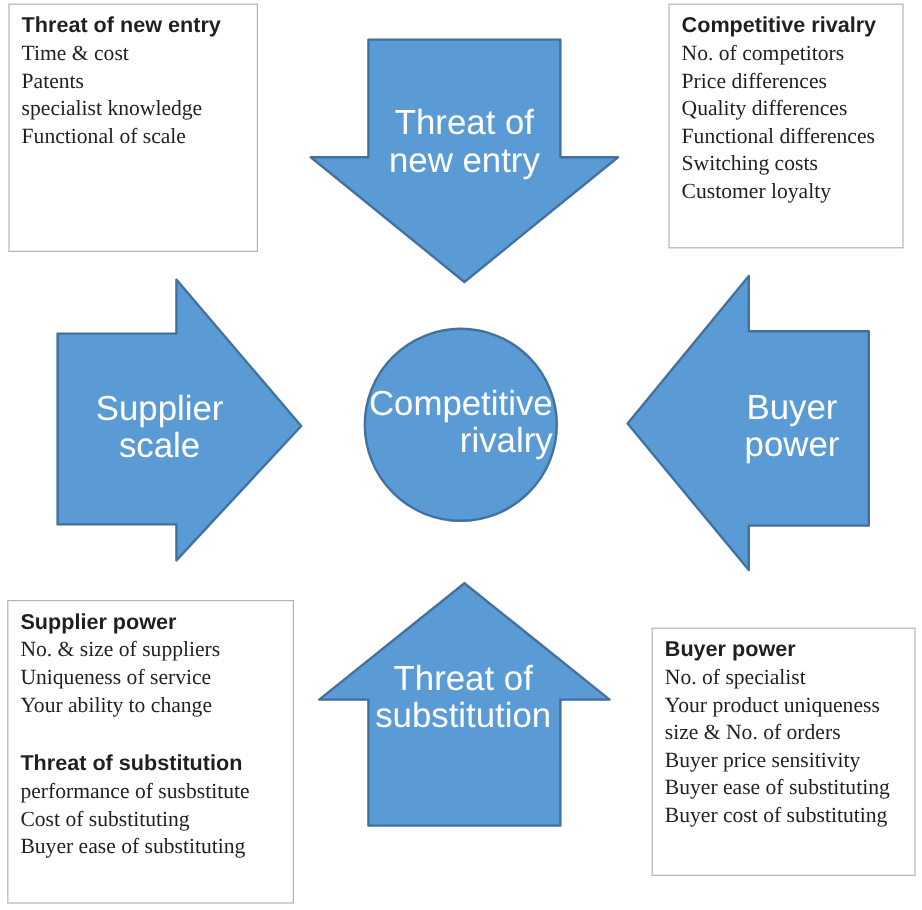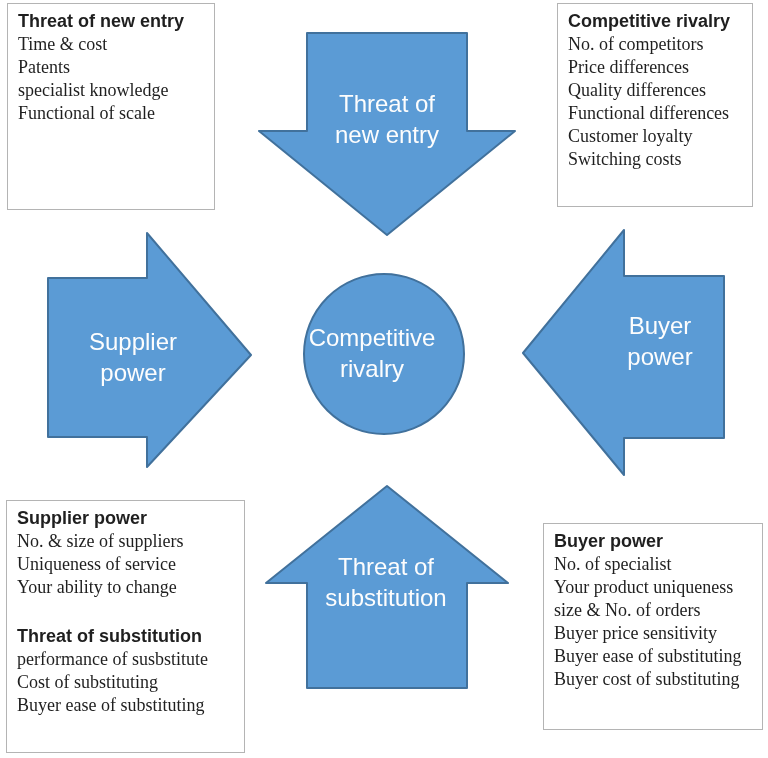--- a/index.html
+++ b/index.html
@@ -10,21 +10,21 @@
     background: #ffffff;
     font-family: "Liberation Sans", sans-serif;
     overflow: hidden;
   }
   .shapes-layer { position: absolute; left: 0; top: 0; }
   .shape { fill: #5b9bd5; stroke: #41719c; stroke-width: 2; stroke-linejoin: round; }
   .shape-label {
     position: absolute;
     transform: translate(-50%, -50%);
     color: #fdfdfd;
-    font-size: 24px;
+    font-size: 29px;
     line-height: 31px;
     text-align: center;
     white-space: pre-line;
   }
   .info-box {
     position: absolute;
     background: #ffffff;
     border: 1px solid #b4b4b4;
     padding: 6px 10px;
     color: #1f1f1f;
@@ -34,41 +34,41 @@
   }
   .box-title { font-weight: bold; white-space: nowrap; }
   .box-line  { white-space: nowrap; font-family: Liberation Serif, serif; }
   .box-section + .box-section { margin-top: 26px; }
   .box-top-left     { left: 7px;   top: 3px;   width: 208px; height: 207px; }
   .box-top-right    { left: 557px; top: 3px;   width: 196px; height: 204px; }
   .box-bottom-left  { left: 6px;   top: 500px; width: 239px; height: 253px; }
   .box-bottom-right { left: 543px; top: 523px; width: 220px; height: 207px; }
   .label-arrow-top    { left: 387px; top: 119px; }
   .label-arrow-left   { left: 133px; top: 357px; }
-  .label-arrow-right  { left: 660px; top: 341px; }
+  .label-arrow-right  { left: 660px; top: 356px; }
   .label-arrow-bottom { left: 386px; top: 582px; }
-  .label-circle       { left: 372px; top: 353px; }
+  .label-circle       { left: 384px; top: 353px; text-align: right; }
 </style>
 </head>
 <body>
 
 <div class="canvas">
 
   <svg class="shapes-layer" width="768" height="758" viewBox="0 0 768 758">
     <polygon class="shape" points="307,33 467,33 467,131 515,131 387,235 259,131 307,131"></polygon>
     <polygon class="shape" points="48,278 147,278 147,233 251,355 147,467 147,437 48,437"></polygon>
     <polygon class="shape" points="724,276 624,276 624,230 523,353 624,475 624,438 724,438"></polygon>
     <polygon class="shape" points="387,486 508,583 467,583 467,688 307,688 307,583 266,583"></polygon>
     <circle class="shape" cx="384" cy="354" r="80"></circle>
   </svg>
 
   <div class="shape-label label-arrow-top">Threat of
 new entry</div>
   <div class="shape-label label-arrow-left">Supplier
-power</div>
+scale</div>
   <div class="shape-label label-arrow-right">Buyer
 power</div>
   <div class="shape-label label-arrow-bottom">Threat of
 substitution</div>
   <div class="shape-label label-circle">Competitive
 rivalry</div>
 
   <div class="info-box box-top-left">
     <div class="box-title">Threat of new entry</div>
     <div class="box-line">Time &amp; cost</div>
@@ -76,22 +76,22 @@
     <div class="box-line">specialist knowledge</div>
     <div class="box-line">Functional of scale</div>
   </div>
 
   <div class="info-box box-top-right">
     <div class="box-title">Competitive rivalry</div>
     <div class="box-line">No. of competitors</div>
     <div class="box-line">Price differences</div>
     <div class="box-line">Quality differences</div>
     <div class="box-line">Functional differences</div>
+    <div class="box-line">Switching costs</div>
     <div class="box-line">Customer loyalty</div>
-    <div class="box-line">Switching costs</div>
   </div>
 
   <div class="info-box box-bottom-left">
     <div class="box-section">
       <div class="box-title">Supplier power</div>
       <div class="box-line">No. &amp; size of suppliers</div>
       <div class="box-line">Uniqueness of service</div>
       <div class="box-line">Your ability to change</div>
     </div>
     <div class="box-section">

